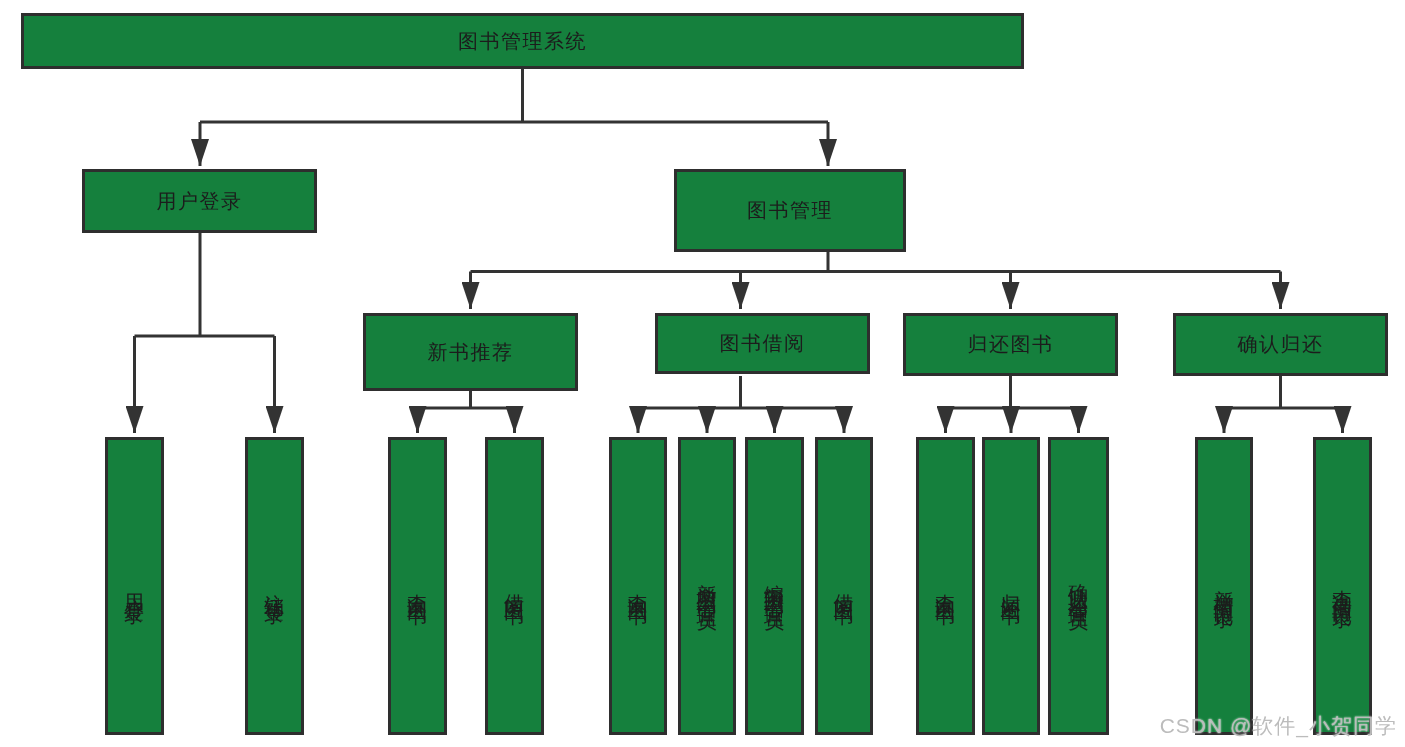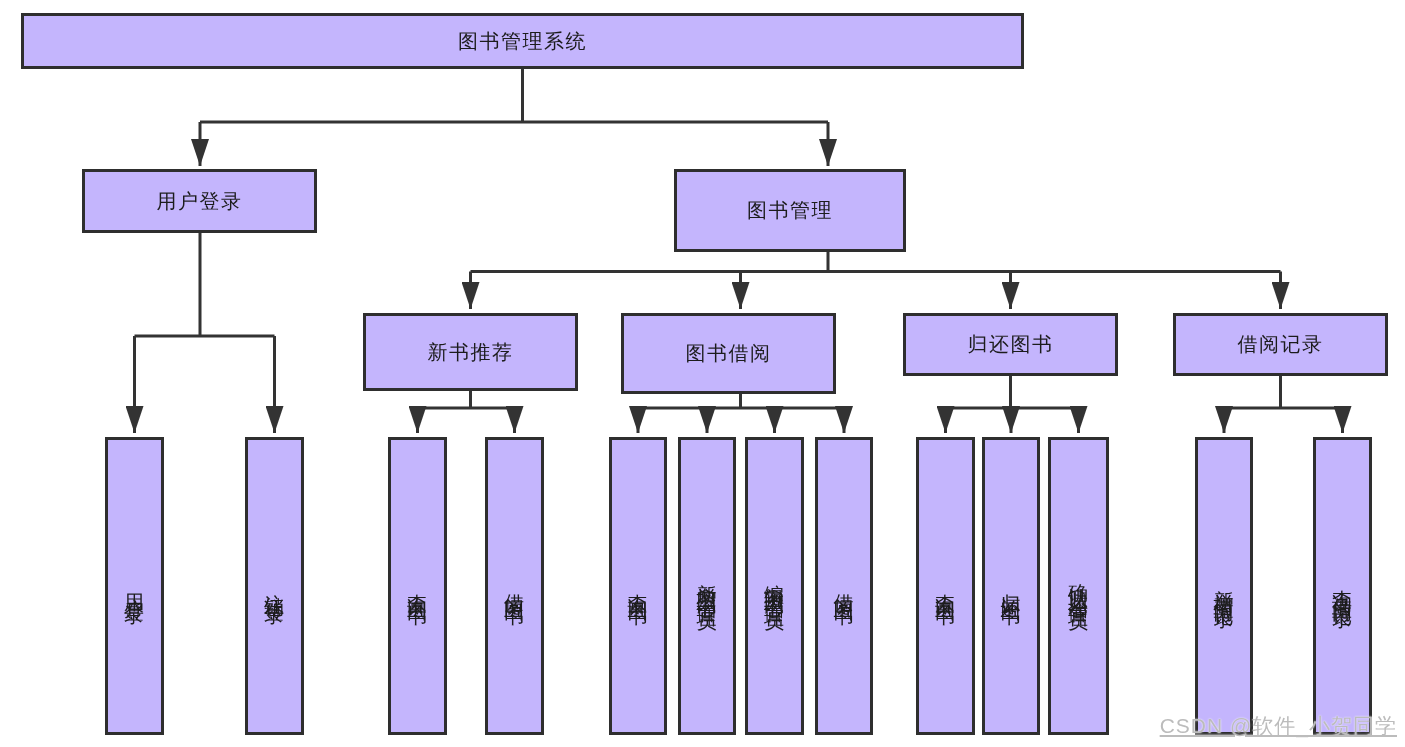--- a/index.html
+++ b/index.html
@@ -4,34 +4,33 @@
 <style>
   html,body { margin:0; padding:0; }
   body {
     width:1405px; height:747px; position:relative; overflow:hidden;
     background:#ffffff;
     font-family:"Liberation Sans", sans-serif;
   }
   #connectors { position:absolute; left:0; top:0; z-index:1; }
   .node {
     position:absolute; z-index:2; box-sizing:border-box;
-    background:#c4b5fd; border:3px solid #2e2e2e;
+    background:#15803d; border:3px solid #2e2e2e;
     display:flex; align-items:center; justify-content:center;
     color:#1c1c1c;
   }
   .node .h-label { font-size:20px; letter-spacing:1.5px; white-space:nowrap; }
   .leaf .v-label {
     writing-mode:vertical-lr; text-orientation:mixed;
     font-size:20px; letter-spacing:4px; line-height:1;
   }
   .watermark {
     position:absolute; right:8px; bottom:7px; z-index:5;
     font-size:21px; color:#bcbcbc; letter-spacing:1px;
     text-shadow:0 0 2px #ffffff;
-    text-decoration:underline;
   }
 </style>
 </head>
 <body>
 
 <svg id="connectors" width="1405" height="747" viewBox="0 0 1405 747">
   <defs>
     <marker id="arrow" markerUnits="strokeWidth" markerWidth="9" markerHeight="6" refX="9" refY="3" orient="auto">
       <path d="M0,0 L0,6 L9,3 Z" fill="#333333"></path>
     </marker>
@@ -79,28 +78,28 @@
 <div class="node" style="left:82px; top:169px; width:235px; height:64px">
   <span class="h-label">用户登录</span>
 </div>
 <div class="node" style="left:674px; top:169px; width:232px; height:83px">
   <span class="h-label">图书管理</span>
 </div>
 
 <div class="node" style="left:363px; top:313px; width:215px; height:78px">
   <span class="h-label">新书推荐</span>
 </div>
-<div class="node" style="left:621px; top:313px; width:215px; height:81px">
+<div class="node" style="left:655px; top:313px; width:215px; height:61px">
   <span class="h-label">图书借阅</span>
 </div>
 <div class="node" style="left:903px; top:313px; width:215px; height:63px">
   <span class="h-label">归还图书</span>
 </div>
 <div class="node" style="left:1173px; top:313px; width:215px; height:63px">
-  <span class="h-label">借阅记录</span>
+  <span class="h-label">确认归还</span>
 </div>
 
 <div class="node leaf" style="left:105px; top:437px; width:59px; height:298px">
   <span class="v-label">用户登录</span>
 </div>
 <div class="node leaf" style="left:245px; top:437px; width:59px; height:298px">
   <span class="v-label">注销登录</span>
 </div>
 
 <div class="node leaf" style="left:388px; top:437px; width:59px; height:298px">

